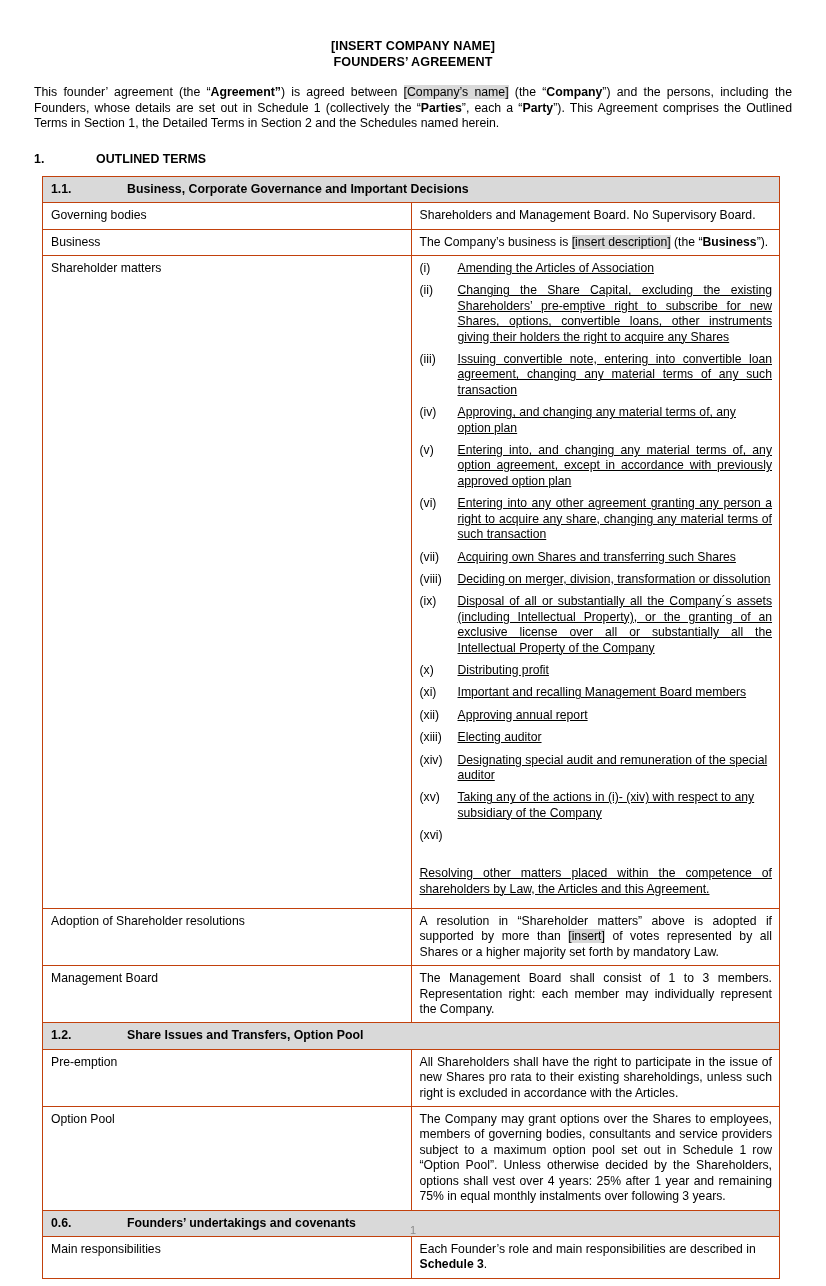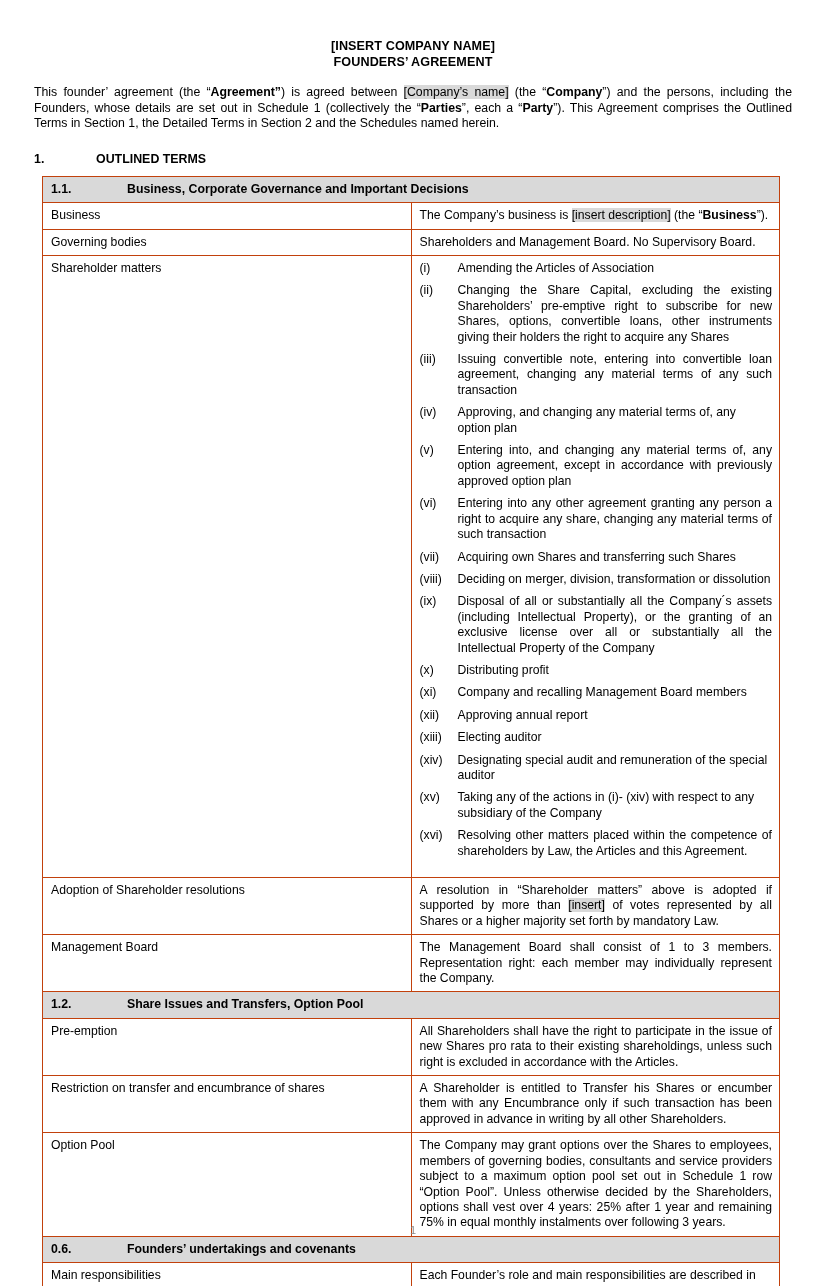--- a/index.html
+++ b/index.html
@@ -105,29 +105,30 @@
   
   ol.romans {
     list-style: none;
     margin: 0;
     padding: 0;
   }
   ol.romans li {
     display: flex;
     margin: 0 0 7px 0;
   }
-  ol.romans li:last-child { margin-bottom: 13px; }
+  ol.romans li:last-child { margin-bottom: 6px; flex-direction: column; }
   ol.romans li .rn {
     width: 38px;
     flex: 0 0 38px;
   }
   ol.romans li .rt {
     flex: 1 1 auto;
     text-align: justify;
     text-justify: inter-word;
+    text-decoration: underline;
   }
   ol.romans li .rt.nojust { text-align: left; }
 
   b, .b { font-weight: bold; }
 
   
   .footer {
     position: absolute;
     left: 0;
     top: 1224px;
@@ -161,26 +162,26 @@
       <tbody id="terms-body">
           <tr class="sec-row">
             <td colspan="2">
               <div class="sec-inner">
                 <span class="snum">1.1.</span>
                 <span class="stitle">Business, Corporate Governance and Important Decisions</span>
               </div>
             </td>
           </tr>
           <tr>
+            <td class="c-label">Governing bodies</td>
+            <td class="c-body">Shareholders and Management Board. No Supervisory Board.</td>
+          </tr>
+          <tr>
             <td class="c-label">Business</td>
             <td class="c-body">The Company’s business is <span class="hl">[insert description]</span> (the “<b>Business</b>”).</td>
-          </tr>
-          <tr>
-            <td class="c-label">Governing bodies</td>
-            <td class="c-body">Shareholders and Management Board. No Supervisory Board.</td>
           </tr>
           <tr>
             <td class="c-label">Shareholder matters</td>
             <td class="c-body">
               <ol class="romans">
                 <li>
                   <span class="rn">(i)</span>
                   <span class="rt nojust">Amending the Articles of Association</span>
                 </li>
                 <li>
@@ -214,21 +215,21 @@
                 <li>
                   <span class="rn">(ix)</span>
                   <span class="rt">Disposal of all or substantially all the Company´s assets (including Intellectual Property), or the granting of an exclusive license over all or substantially all the Intellectual Property of the Company</span>
                 </li>
                 <li>
                   <span class="rn">(x)</span>
                   <span class="rt nojust">Distributing profit</span>
                 </li>
                 <li>
                   <span class="rn">(xi)</span>
-                  <span class="rt nojust">Company and recalling Management Board members</span>
+                  <span class="rt nojust">Important and recalling Management Board members</span>
                 </li>
                 <li>
                   <span class="rn">(xii)</span>
                   <span class="rt nojust">Approving annual report</span>
                 </li>
                 <li>
                   <span class="rn">(xiii)</span>
                   <span class="rt nojust">Electing auditor</span>
                 </li>
                 <li>
@@ -260,24 +261,20 @@
                 <span class="snum">1.2.</span>
                 <span class="stitle">Share Issues and Transfers, Option Pool</span>
               </div>
             </td>
           </tr>
           <tr>
             <td class="c-label">Pre-emption</td>
             <td class="c-body">All Shareholders shall have the right to participate in the issue of new Shares pro rata to their existing shareholdings, unless such right is excluded in accordance with the Articles.</td>
           </tr>
           <tr>
-            <td class="c-label">Restriction on transfer and encumbrance of shares</td>
-            <td class="c-body">A Shareholder is entitled to Transfer his Shares or encumber them with any Encumbrance only if such transaction has been approved in advance in writing by all other Shareholders.</td>
-          </tr>
-          <tr>
             <td class="c-label">Option Pool</td>
             <td class="c-body">The Company may grant options over the Shares to employees, members of governing bodies, consultants and service providers subject to a maximum option pool set out in Schedule 1 row “Option Pool”. Unless otherwise decided by the Shareholders, options shall vest over 4 years: 25% after 1 year and remaining 75% in equal monthly instalments over following 3 years.</td>
           </tr>
           <tr class="sec-row">
             <td colspan="2">
               <div class="sec-inner">
                 <span class="snum">0.6.</span>
                 <span class="stitle">Founders’ undertakings and covenants</span>
               </div>
             </td>

